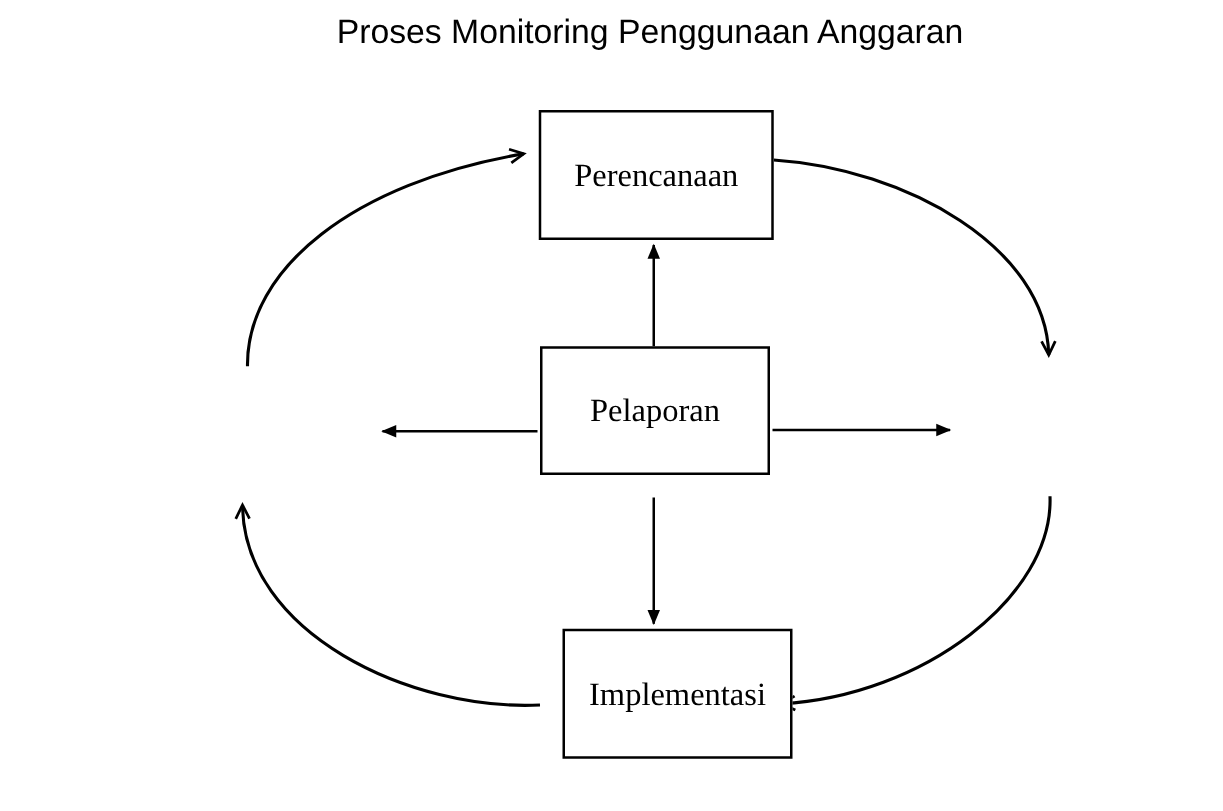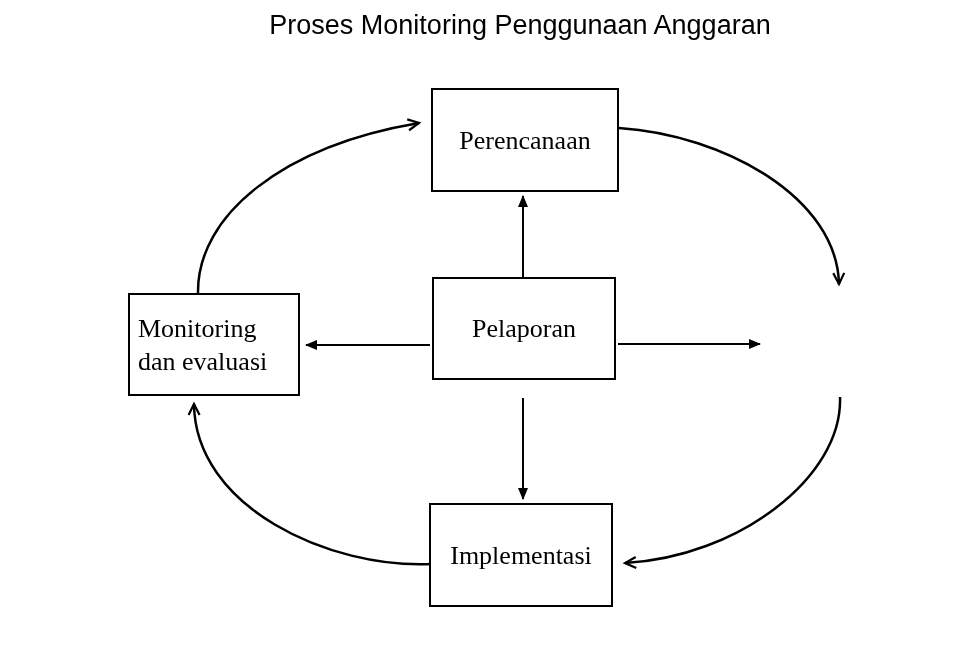--- a/index.html
+++ b/index.html
@@ -35,30 +35,30 @@
     left: 0;
   }
   .node {
     position: absolute;
     box-sizing: border-box;
     background: #ffffff;
     border: 2px solid #000000;
     display: flex;
     align-items: center;
     justify-content: center;
-    text-align: left;
+    text-align: right;
     font-size: 26px;
     line-height: 33px;
     padding: 0 8px;
   }
   .node-perencanaan  { left: 400px; top: 88px;  width: 188px; height: 104px; }
   .node-monitoring   { left: 97px;  top: 293px; width: 172px; height: 103px; }
   .node-pelaporan    { left: 401px; top: 277px; width: 184px; height: 103px; }
   .node-anggaran     { left: 733px; top: 292px; width: 170px; height: 104px; }
-  .node-implementasi { left: 398px; top: 503px; width: 184px; height: 104px; }
+  .node-implementasi { left: 419px; top: 503px; width: 184px; height: 104px; }
 </style>
 </head>
 <body>
 
 <div class="canvas">
 
   <div class="diagram-title">Proses Monitoring Penggunaan Anggaran</div>
 
   <svg class="arrow-layer" width="978" height="649" viewBox="0 0 978 649">
     <defs>
@@ -83,21 +83,18 @@
 
   <div class="node node-perencanaan">
     <span>Perencanaan</span>
   </div>
 
 
   <div class="node node-implementasi">
     <span>Implementasi</span>
   </div>
 
-  <div class="node node-monitoring">
-    <span>Monitoring dan evaluasi</span>
-  </div>
 
   <div class="node node-pelaporan">
     <span>Pelaporan</span>
   </div>
 
 </div>
 
 </body></html>

